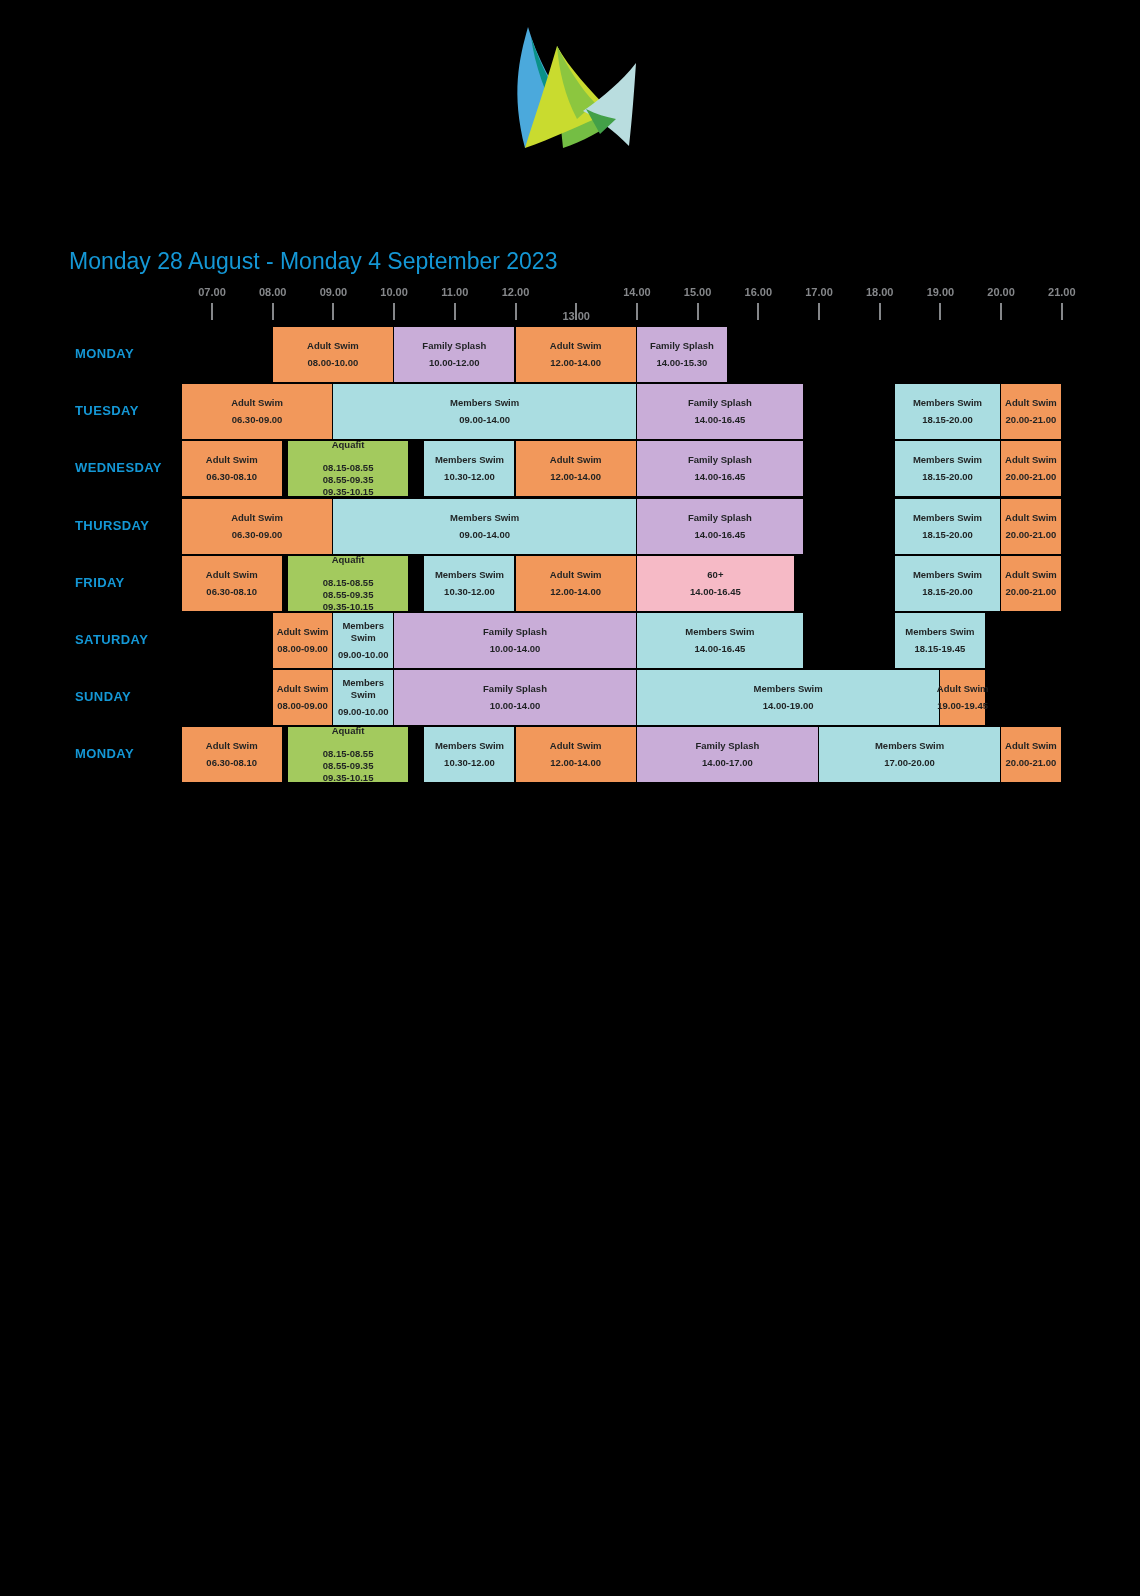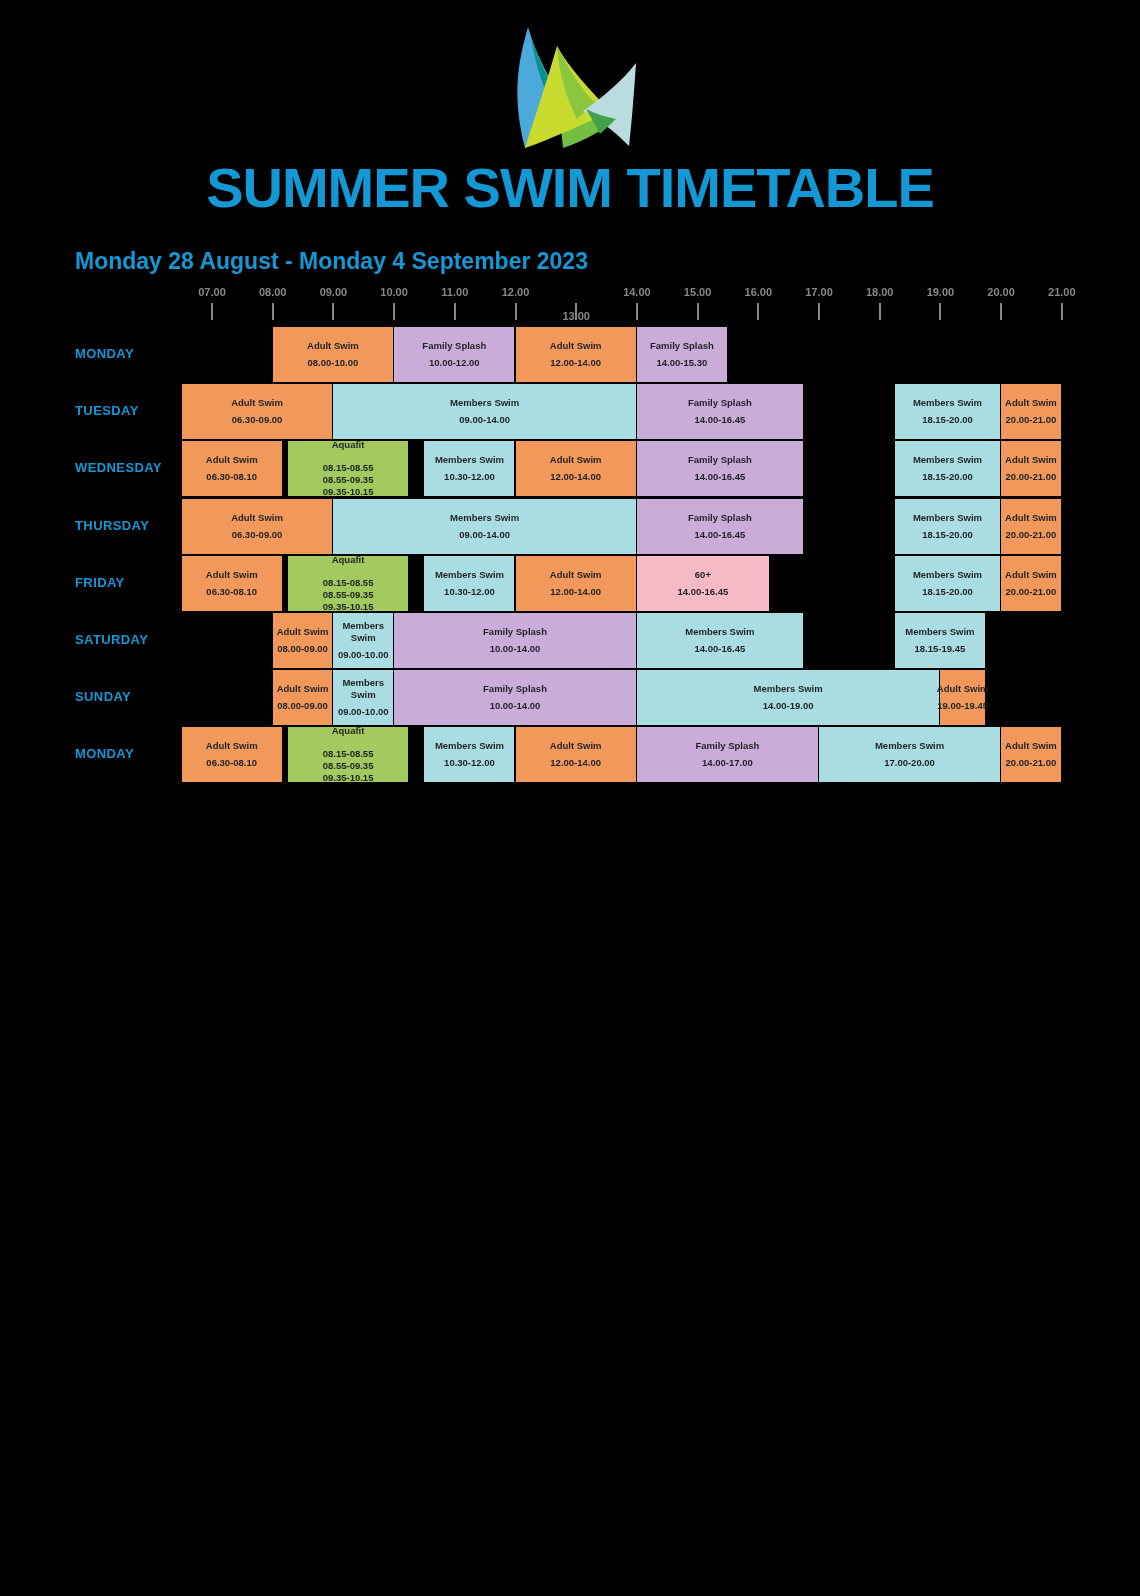--- a/index.html
+++ b/index.html
@@ -1,21 +1,21 @@
 <!DOCTYPE html>
 <html style="--accent_blue: #1497D5; --axis_gray: #85878A; --block_text: #1F2223; --adult_swim: #F2985B; --members_swim: #AADDE1; --family_splash: #C9ADD8; --aquafit: #A3CA5E; --sixty_plus: #F6BAC6;"><head>
 <meta charset="utf-8">
 <style>
   html,body{margin:0;padding:0;background:#000;}
   .page{position:relative;width:1140px;height:1596px;background:#000;overflow:hidden;
         font-family:"Liberation Sans",sans-serif;}
   .logo{position:absolute;left:503px;top:20px;width:140px;height:135px;}
   .title{position:absolute;left:0;right:0;top:155px;margin:0;text-align:center;
          font-size:56px;font-weight:bold;letter-spacing:-1px;color:var(--accent_blue);}
-  .subtitle{position:absolute;left:75px;top:248px;font-size:23px;font-weight:bold;
+  .subtitle{position:absolute;left:69px;top:248px;font-size:23px;font-weight:normal;
             color:var(--accent_blue);}
   .chart{position:absolute;left:0;top:0;width:1140px;height:800px;}
   .axis-label{position:absolute;top:286px;width:60px;text-align:center;
               font-size:11px;font-weight:bold;color:var(--axis_gray);}
   .axis-tick{position:absolute;top:303px;width:2px;height:17px;background:var(--axis_gray);}
   .day-label{position:absolute;left:75px;font-size:13px;font-weight:bold;
              letter-spacing:.4px;color:var(--accent_blue);}
   .block{position:absolute;height:55px;display:flex;flex-direction:column;align-items:center;
          justify-content:center;gap:5px;text-align:center;color:var(--block_text);}
   .block.multi{gap:11px;}
@@ -33,21 +33,20 @@
   <svg class="logo" viewBox="0 0 140 133" xmlns="http://www.w3.org/2000/svg">
     <path d="M25,6 C16,38 8,72 22,127 C33,117 48,104 66,89 C50,65 34,37 25,6 Z" fill="#4BA9DC"></path>
     <path d="M28,16 C38,46 52,72 66,89 L56,98 C42,72 32,45 28,16 Z" fill="#0A9188"></path>
     <path d="M54,25 C68,52 88,80 117,96 C99,110 79,121 60,127 C56,92 54,58 54,25 Z" fill="#74BE44"></path>
     <path d="M22,127 C48,118 78,104 108,91 C88,70 66,47 54,25 C44,60 32,95 22,127 Z" fill="#C9DB2F"></path>
     <path d="M54,25 C64,45 78,68 92,82 L74,98 C62,75 56,50 54,25 Z" fill="#8CC63F"></path>
     <path d="M133,42 C131,72 129,99 126,125 C111,110 96,98 80,90 C100,76 119,60 133,42 Z" fill="#B9DDDF"></path>
     <path d="M83,88 C93,93 103,96 113,98 L97,113 C92,104 87,95 83,88 Z" fill="#43A048"></path>
   </svg>
 
-  <h1 class="title">SUMMER SWIM TIMETABLE</h1>
 
   <div class="subtitle">Monday 28 August - Monday 4 September 2023</div>
 
   <div class="chart" id="chart">
       <div class="axis-label" style="left: 182px;">07.00</div>
       <div class="axis-tick" style="left: 211px;"></div>
       <div class="axis-label" style="left: 242.7px;">08.00</div>
       <div class="axis-tick" style="left: 271.7px;"></div>
       <div class="axis-label" style="left: 303.4px;">09.00</div>
       <div class="axis-tick" style="left: 332.4px;"></div>
@@ -227,21 +226,21 @@
         <div class="b-times">
           <div class="b-time">10.30-12.00</div>
         </div>
       </div>
       <div class="block" style="left: 515.5px; top: 555.8px; width: 120.4px; height: 55px; background: rgb(242, 152, 91);">
         <div class="b-label">Adult Swim</div>
         <div class="b-times">
           <div class="b-time">12.00-14.00</div>
         </div>
       </div>
-      <div class="block" style="left: 636.9px; top: 555.8px; width: 132px; height: 55px; background: rgb(246, 186, 198);">
+      <div class="block" style="left: 636.9px; top: 555.8px; width: 157px; height: 55px; background: rgb(246, 186, 198);">
         <div class="b-label">60+</div>
         <div class="b-times">
           <div class="b-time">14.00-16.45</div>
         </div>
       </div>
       <div class="block" style="left: 894.875px; top: 555.8px; width: 105.225px; height: 55px; background: rgb(170, 221, 225);">
         <div class="b-label">Members Swim</div>
         <div class="b-times">
           <div class="b-time">18.15-20.00</div>
         </div>

